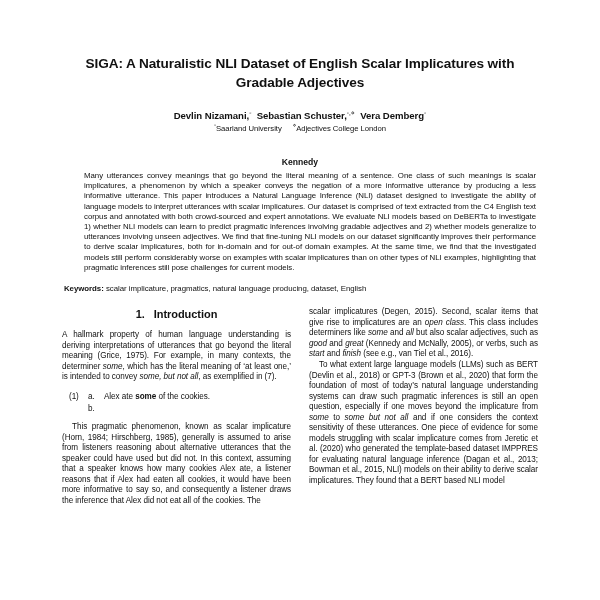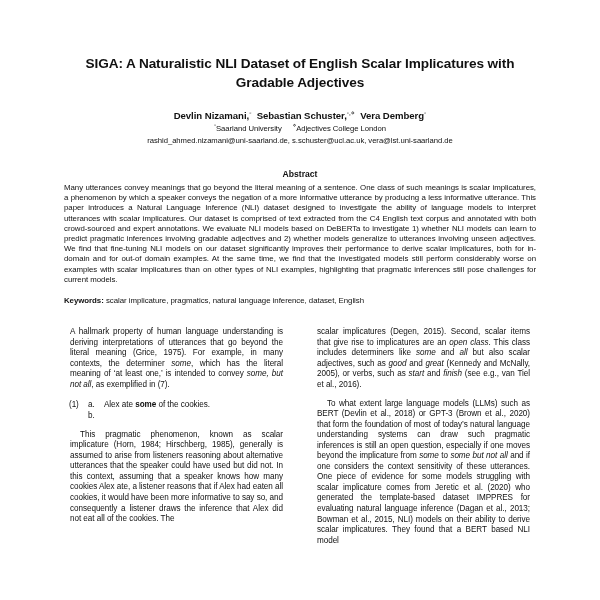--- a/index.html
+++ b/index.html
@@ -79,20 +79,21 @@
     margin-top: 23px;
     margin-bottom: 4px;
   }
   .abstract-body {
     font-size: 7.85px;
     line-height: 10.2px;
     text-align: justify;
     text-justify: inter-word;
     padding: 0 2px;
     letter-spacing: -0.04px;
+    margin-left: 20px;
   }
   .abstract-body p { margin: 0; }
 
   .keywords {
     font-size: 7.85px;
     line-height: 10.2px;
     margin-top: 11px;
     padding: 0 2px;
     letter-spacing: -0.04px;
   }
@@ -105,21 +106,21 @@
     margin-top: 13px;
   }
   .col {
     width: 229px;
     font-size: 8.15px;
     line-height: 10.55px;
     text-align: justify;
     text-justify: inter-word;
     letter-spacing: -0.05px;
   }
-  .col p { margin: 8px; }
+  .col p { margin: 0; }
   .col p.indent { text-indent: 10px; }
 
   .section-head {
     text-align: center;
     font-weight: bold;
     font-size: 11px;
     line-height: 14px;
     margin: 0 0 9px 0;
   }
   .section-head .num { margin-right: 9px; }
@@ -149,35 +150,37 @@
   <div class="authors">
     <span>Devlin Nizamani,</span><span class="sup">◦</span>&nbsp;
     <span>Sebastian Schuster,</span><span class="sup">◦,⋄</span>&nbsp;
     <span>Vera Demberg</span><span class="sup">◦</span>
   </div>
 
   <div class="affil">
     <span class="sup">◦</span><span>Saarland University</span><span class="gap"></span><span class="sup">⋄</span><span>Adjectives College London</span>
   </div>
 
-  <div class="emails">rashid_ahmed.nizamani@uni-saarland.de, s.schuster@ucl.ac.uk, vera@lst.uni-saarland.de</div>
-
-  <div class="abstract-head">Abstract</div>
+
+  <div class="abstract-head">Kennedy</div>
   <div class="abstract-body">
     <p>Many utterances convey meanings that go beyond the literal meaning of a sentence. One class of such meanings is scalar implicatures, a phenomenon by which a speaker conveys the negation of a more informative utterance by producing a less informative utterance. This paper introduces a Natural Language Inference (NLI) dataset designed to investigate the ability of language models to interpret utterances with scalar implicatures. Our dataset is comprised of text extracted from the C4 English text corpus and annotated with both crowd-sourced and expert annotations. We evaluate NLI models based on DeBERTa to investigate 1) whether NLI models can learn to predict pragmatic inferences involving gradable adjectives and 2) whether models generalize to utterances involving unseen adjectives. We find that fine-tuning NLI models on our dataset significantly improves their performance to derive scalar implicatures, both for in-domain and for out-of domain examples. At the same time, we find that the investigated models still perform considerably worse on examples with scalar implicatures than on other types of NLI examples, highlighting that pragmatic inferences still pose challenges for current models.</p>
   </div>
 
   <div class="keywords">
     <b>Keywords:</b>
-    <span>scalar implicature, pragmatics, natural language inference, dataset, English</span>
+    <span>scalar implicature, pragmatics, natural language producing, dataset, English</span>
   </div>
 
   <div class="columns">
 
     <div class="col">
+      <div class="section-head">
+        <span class="num">1.</span><span>Introduction</span>
+      </div>
 
       <p><span>A hallmark property of human language understanding is deriving interpretations of utterances that go beyond the literal meaning (Grice, 1975). For example, in many contexts, the determiner </span><i>some</i><span>, which has the literal meaning of ‘at least one,’ is intended to convey </span><i>some, but not all</i><span>, as exemplified in (7).</span></p>
 
       <div class="example">
         <div class="ex-row">
           <span class="ex-num">(1)</span>
           <span class="ex-let">a.</span>
           <span class="ex-txt"><span>Alex ate </span><b>some</b><span> of the cookies.</span></span>
         </div>
         <div class="ex-row">

